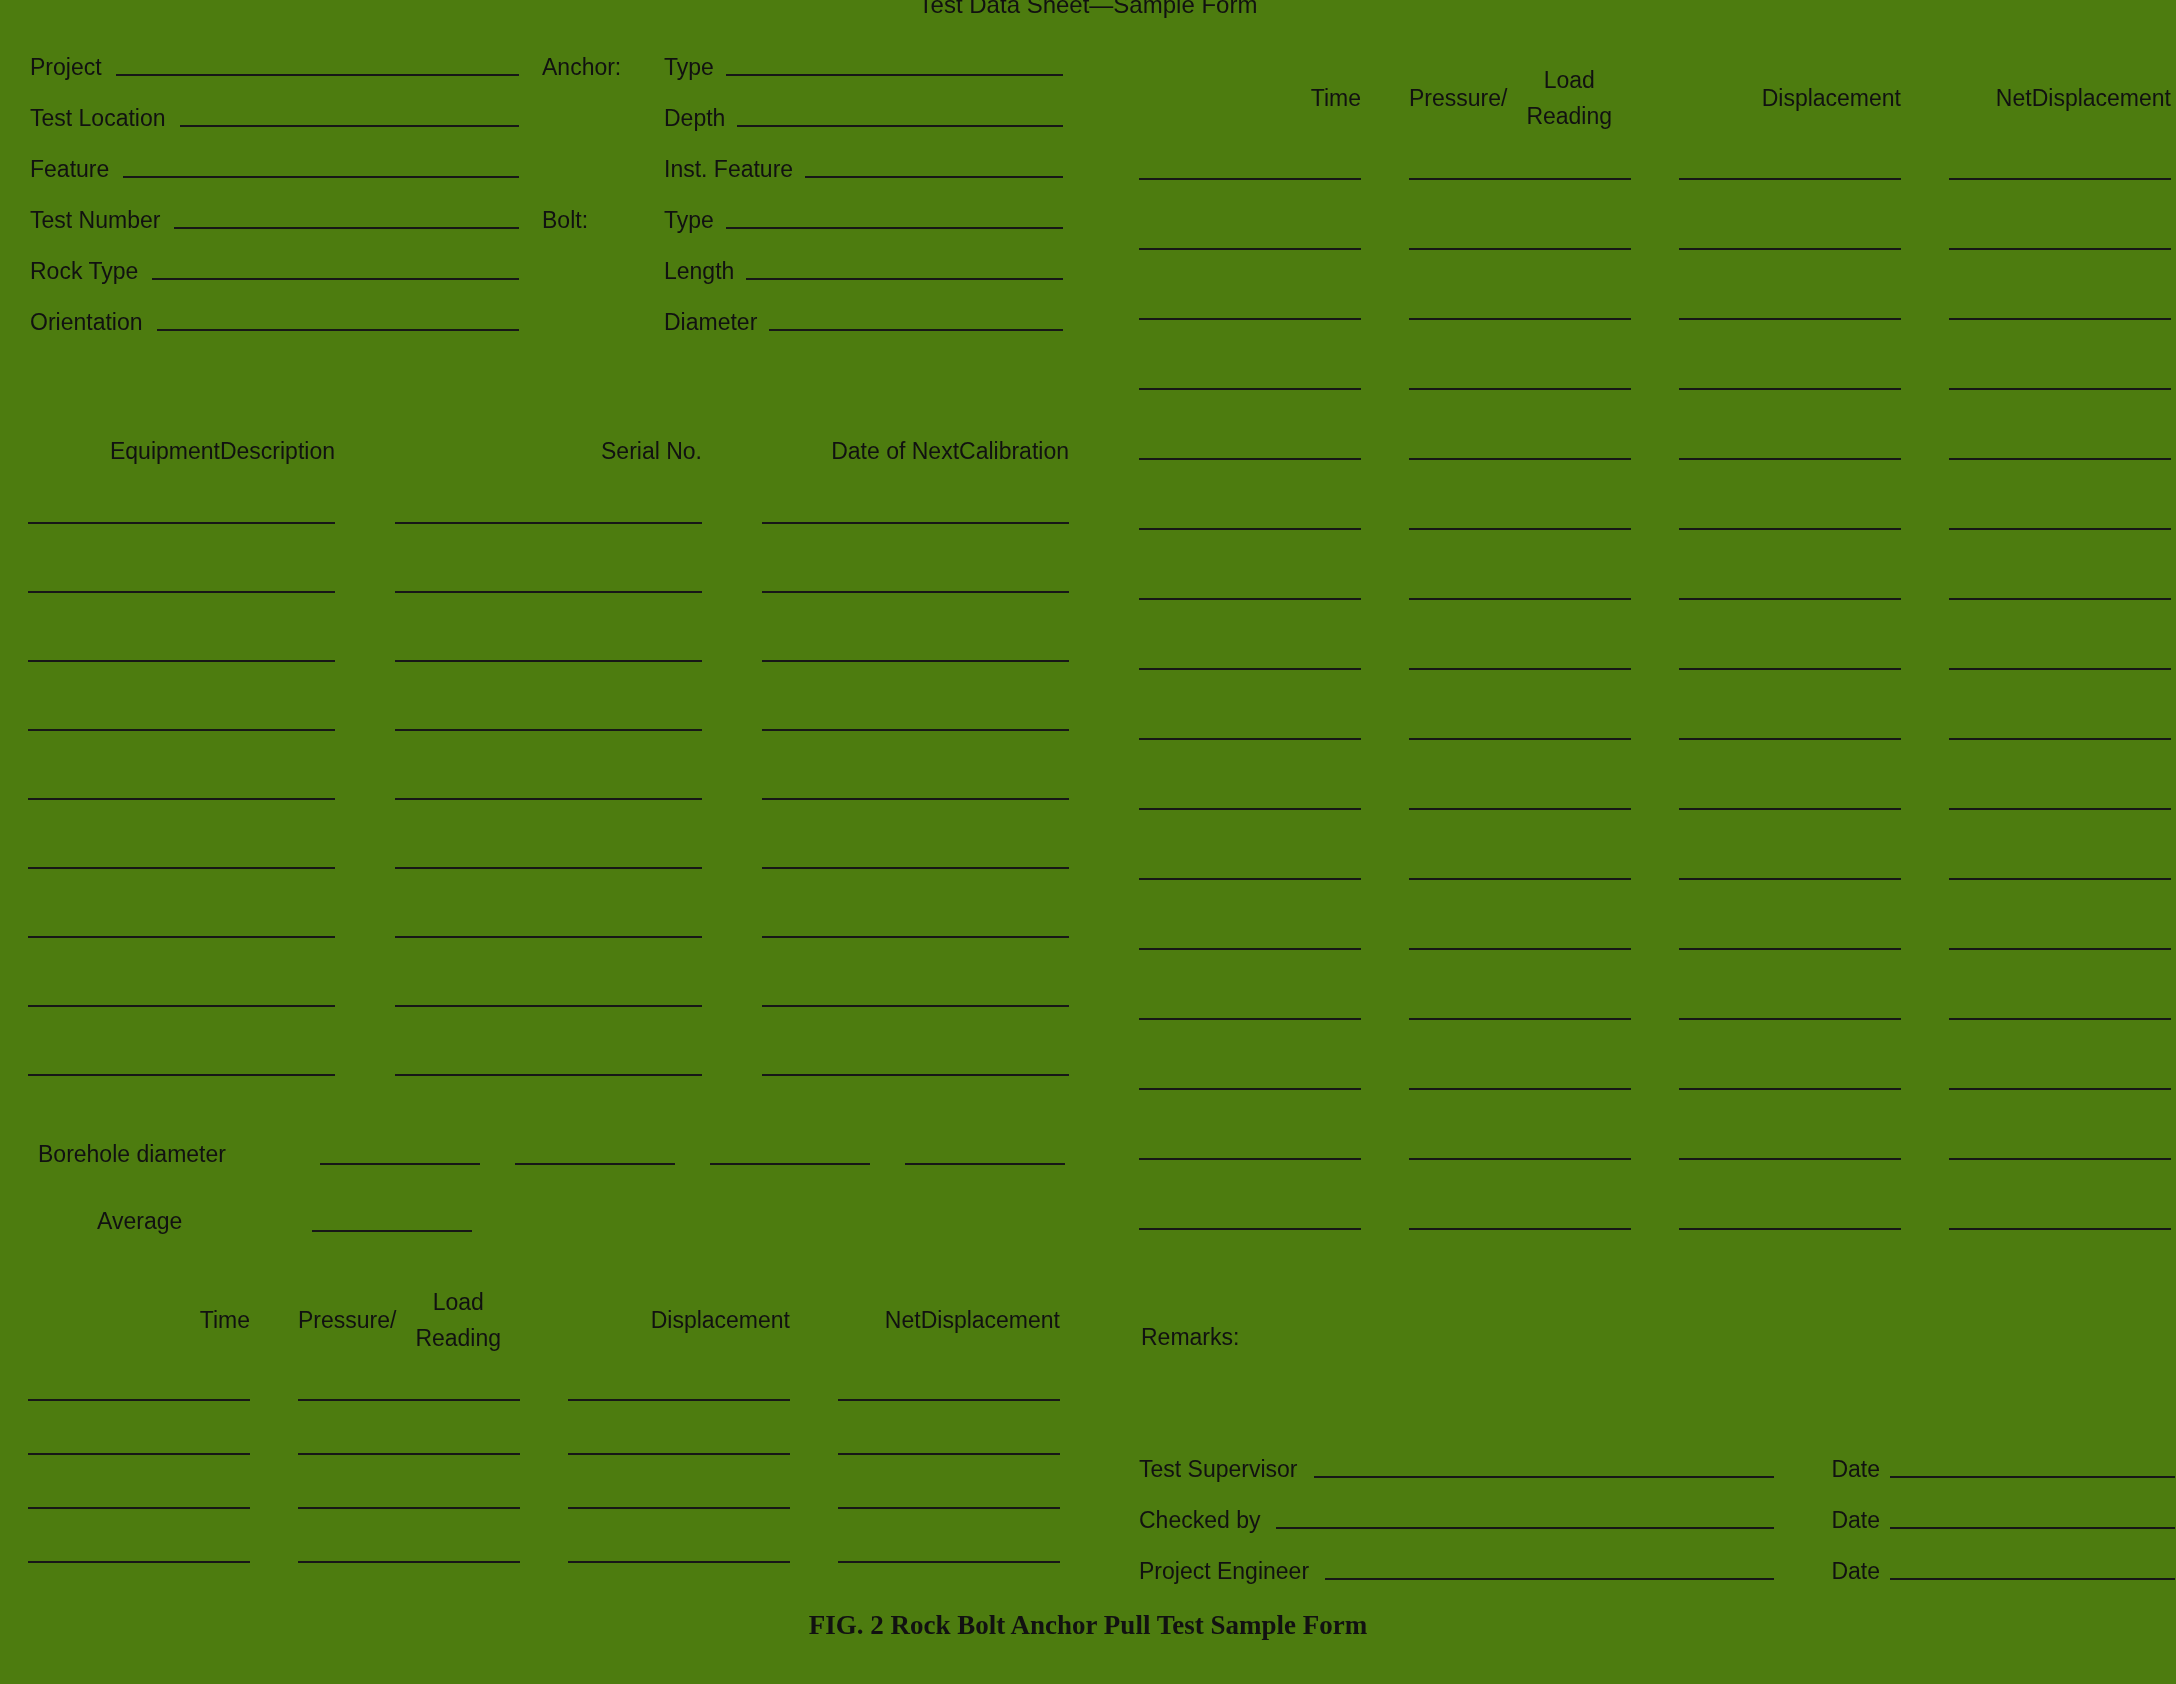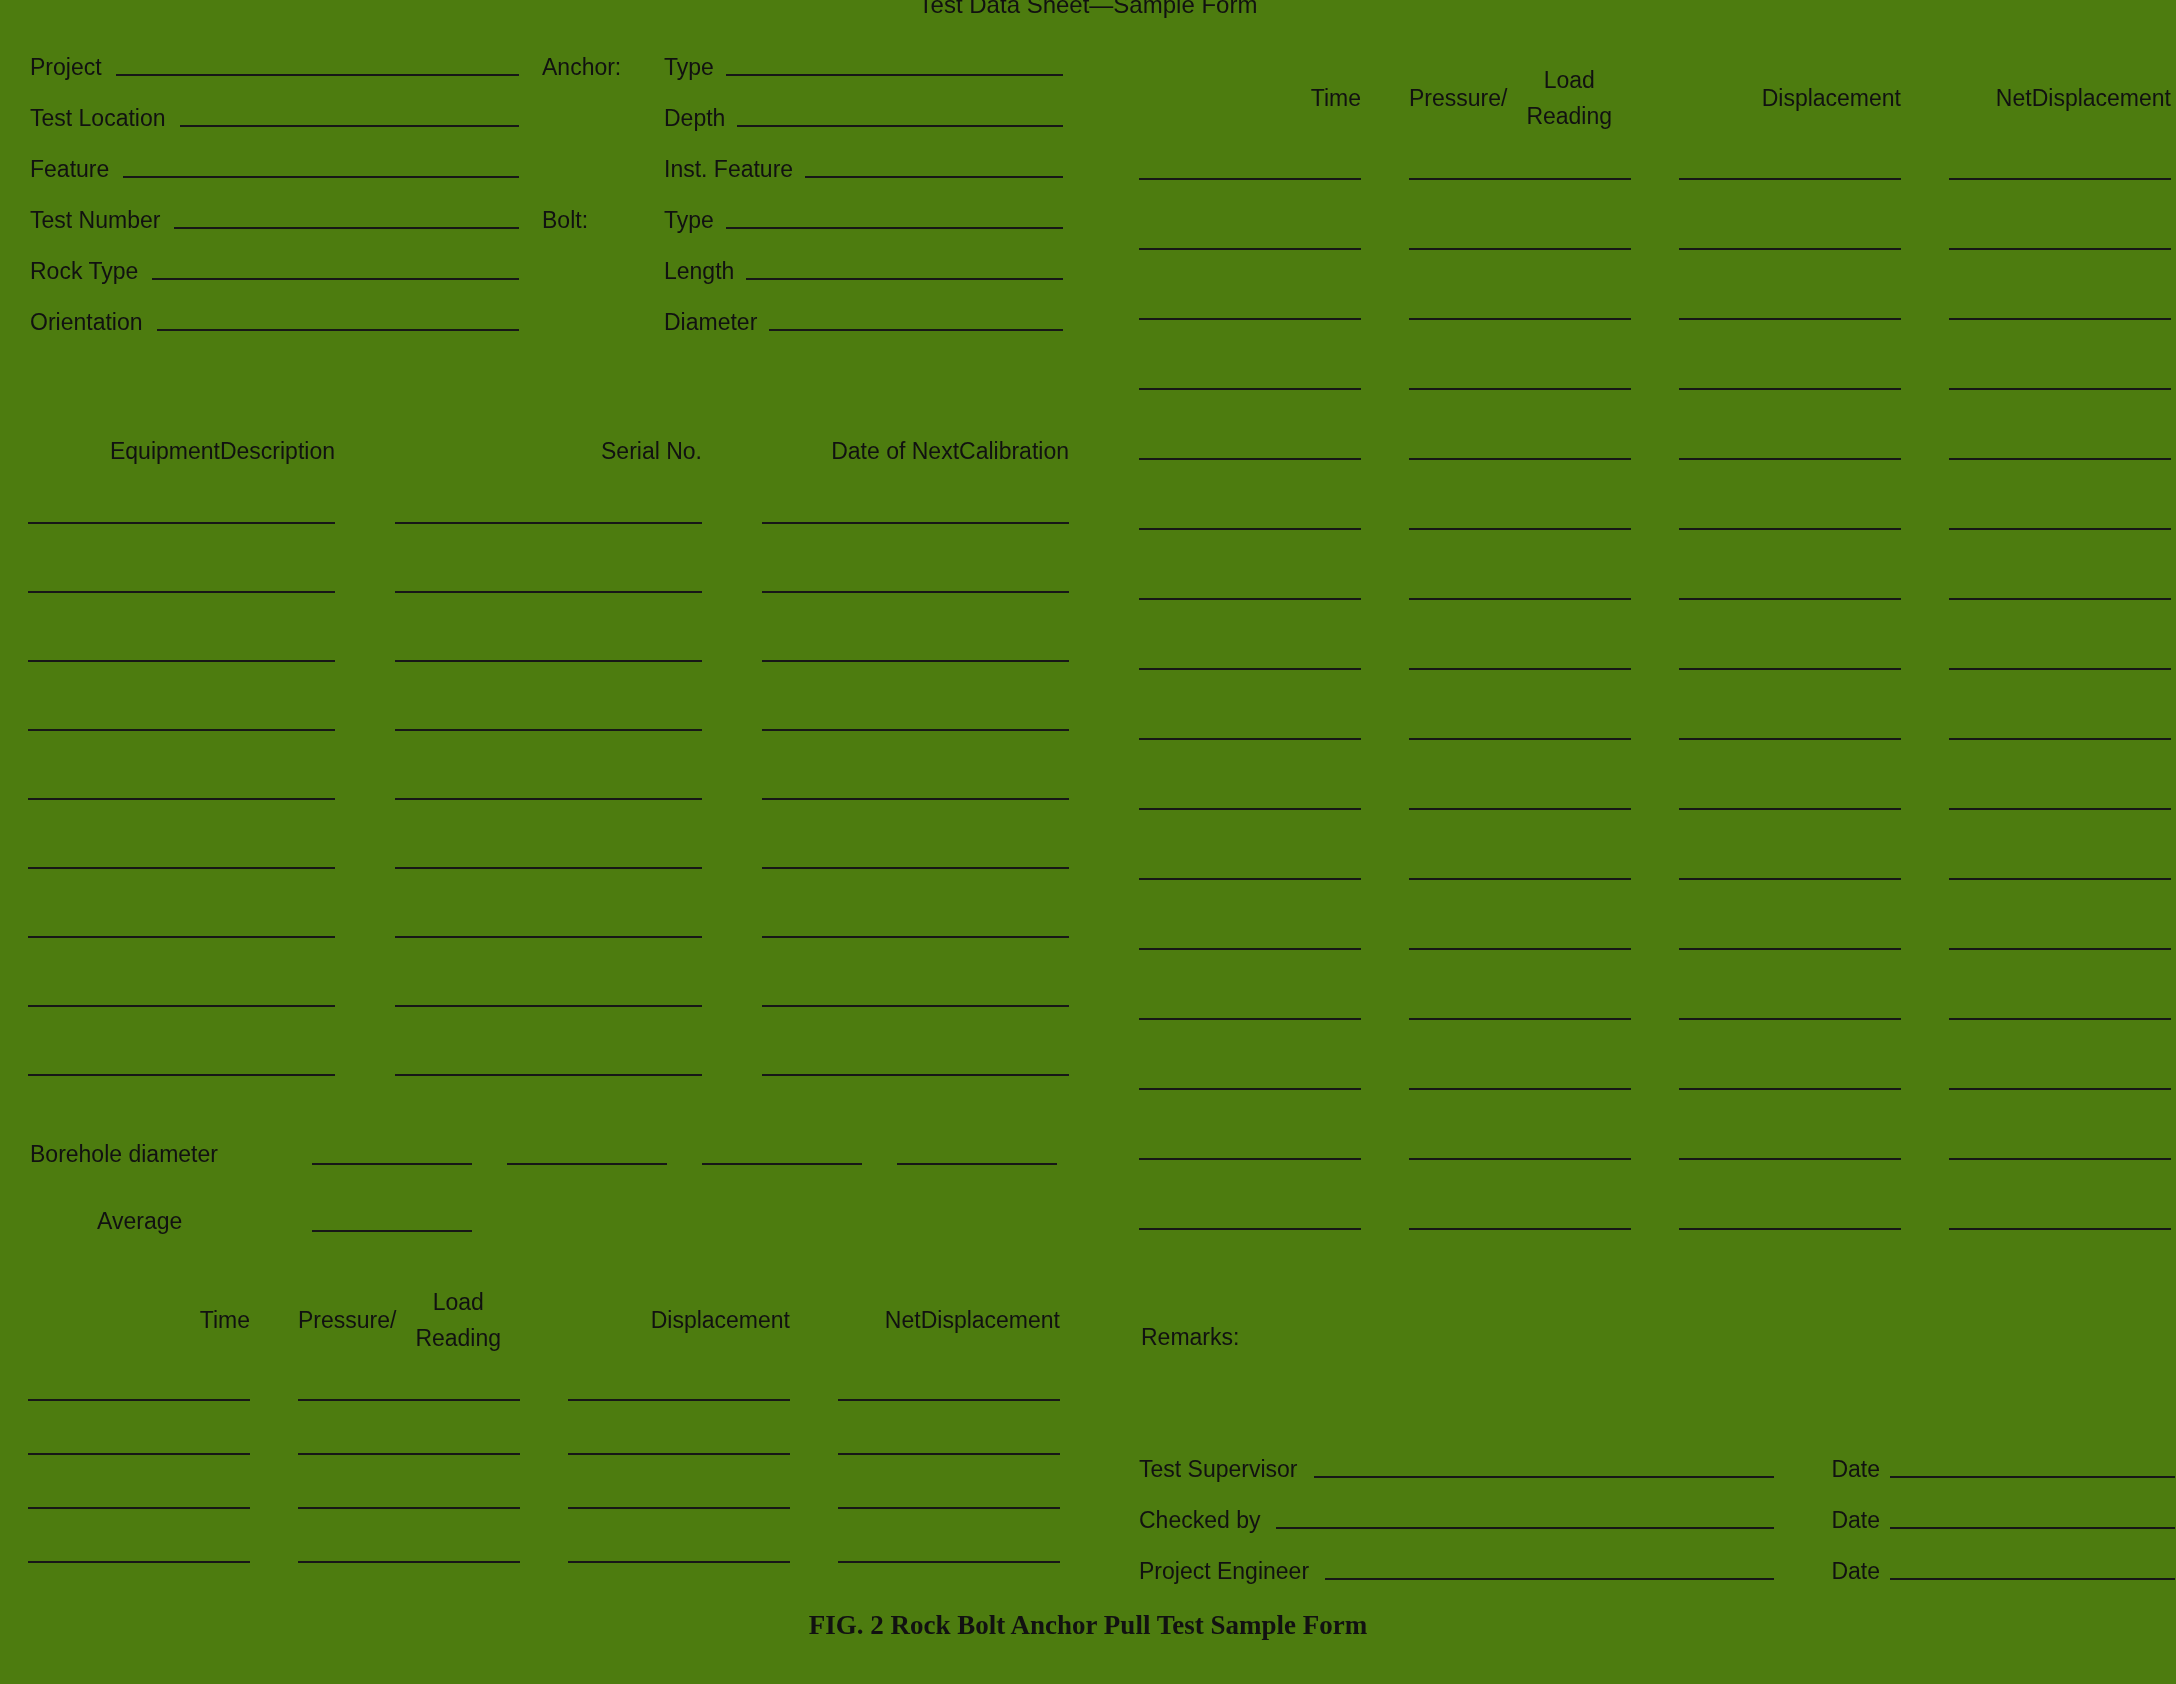--- a/index.html
+++ b/index.html
@@ -42,21 +42,21 @@
     text-align: center; line-height: 36px;
   }
   .equip-head .head-cell + .head-cell { margin-left: 60px; }
   .equip-rows { position: absolute; left: 28px; top: 455px; }
   .equip-row { display: flex; align-items: flex-end; height: 69px; }
   .equip-row .seg { width: 307px; border-bottom: 2px solid #171717; }
   .equip-row .seg + .seg { margin-left: 60px; }
 
   
   .borehole { position: absolute; left: 30px; top: 1117px; width: 1035px; }
-  .bh-row1 { display: flex; align-items: flex-end; height: 51px; }
+  .bh-row1 { display: flex; align-items: flex-end; height: 51px; justify-content: flex-end; }
   .bh-label { width: 282px; white-space: nowrap; }
   .bh-entries { display: flex; gap: 35px; }
   .bh-entries .seg { width: 160px; border-bottom: 2px solid #171717; margin-bottom: 3px; }
   .bh-row2 { display: flex; align-items: flex-end; height: 67px; }
   .bh-avg { width: 282px; padding-left: 67px; white-space: nowrap; }
   .bh-row2 .seg { width: 160px; border-bottom: 2px solid #171717; margin-bottom: 3px; }
 
   
   .read-head { position: absolute; display: flex; }
   .read-head .head-cell { width: 222px; }

